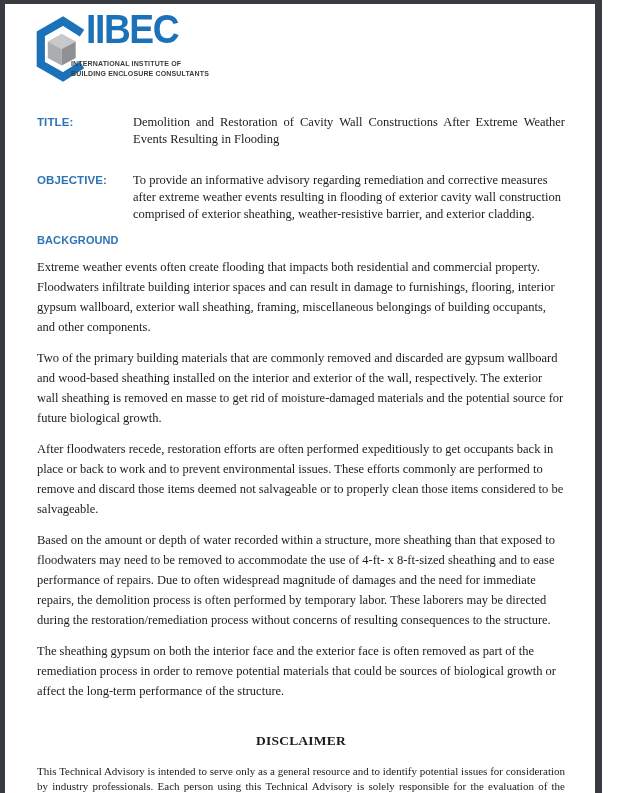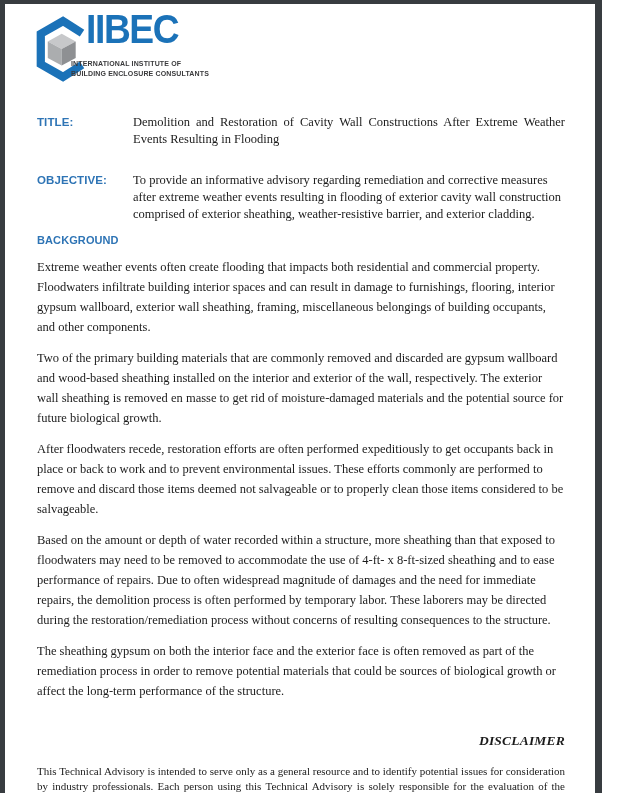--- a/index.html
+++ b/index.html
@@ -55,22 +55,22 @@
   
   .section-heading {
     font-family:"Liberation Sans", sans-serif;
     font-weight:700; font-size:11px; color:#2e74b5;
     margin-top:6px; letter-spacing:.1px;
   }
   .body-par { margin:11px 0 0 0; font-size:12.5px; line-height:20px; }
 
   
   .disclaimer-heading {
-    margin-top:32px; text-align:right;
-    font-weight:700; font-size:13.5px; letter-spacing:.2px;font-style:italic;
+    margin-top:32px; text-align:center;
+    font-weight:700; font-size:13.5px; letter-spacing:.2px;
   }
   .disclaimer-body {
     margin-top:15px; text-align:justify;
     font-size:11px; line-height:15.3px;
   }
 </style>
 </head>
 <body>
 
 <div class="page">

